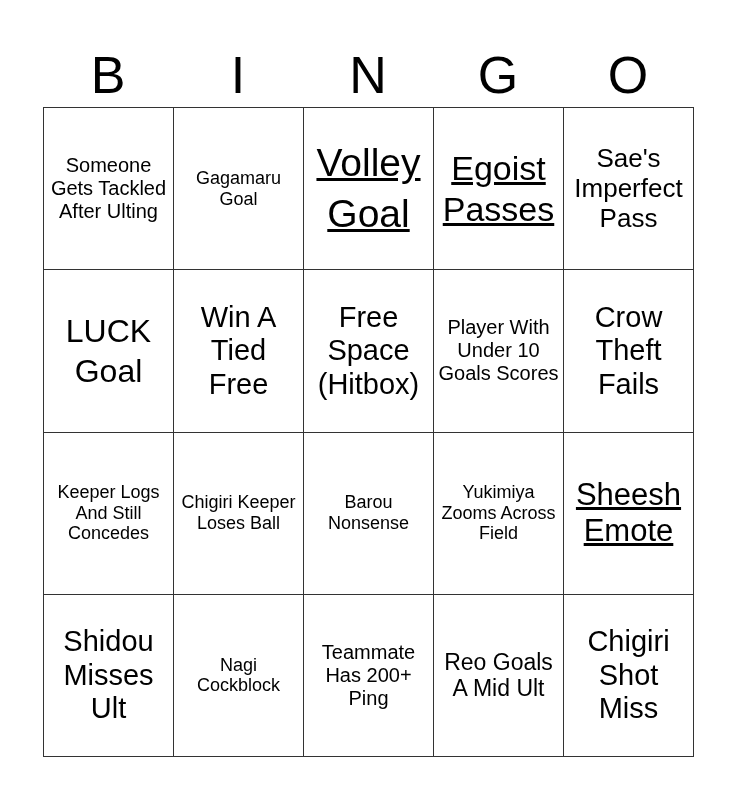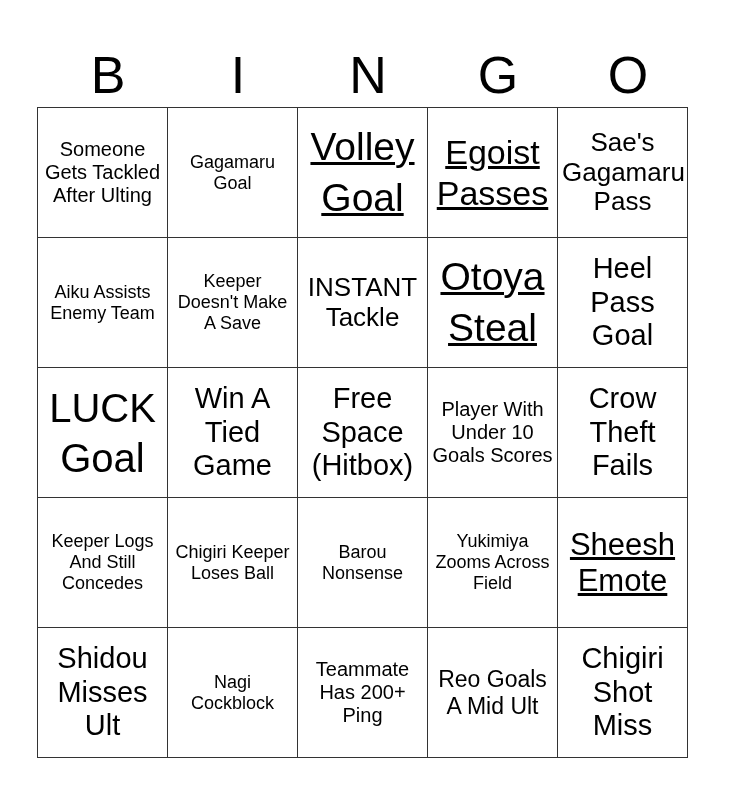--- a/index.html
+++ b/index.html
@@ -1,64 +1,57 @@
 <!DOCTYPE html>
 <html><head>
 <meta charset="utf-8">
 <style>
   html, body { margin: 0; padding: 0; background: #ffffff; }
   body { width: 736px; height: 800px; position: relative; overflow: hidden;
          font-family: "Liberation Sans", sans-serif; color: #000; }
   .header { position: absolute; left: 43px; top: 44px; width: 650px; height: 62px;
             display: flex; }
   .header .letter { width: 130px; text-align: center; font-size: 52px; line-height: 62px; }
-  .grid { position: absolute; left: 37px; top: 107px; width: 650px; height: 650px;
+  .grid { position: absolute; left: 43px; top: 107px; width: 650px; height: 650px;
           border-collapse: collapse; table-layout: fixed; }
   .grid td { width: 130px; height: 130px; border: 1.5px solid #333; text-align: center;
              vertical-align: middle; padding: 0 4px; box-sizing: border-box; line-height: 1.15; }
   .s20 { font-size: 20px; }
   .s22 { font-size: 18px; }
   .s23 { font-size: 23px; }
   .s26 { font-size: 26px; }
   .s29 { font-size: 29px; }
   .s30 { font-size: 31px; text-decoration: underline; }
   .s33 { font-size: 34px; line-height: 1.2 !important; text-decoration: underline; }
   .s38 { font-size: 39px; line-height: 1.3 !important; text-decoration: underline; }
-  .s40 { font-size: 40px; line-height: 1.25 !important; }
+  .s40 { font-size: 32px; line-height: 1.25 !important; }
 </style>
 </head>
 <body>
 
 <div class="header">
   <div class="letter">B</div>
   <div class="letter">I</div>
   <div class="letter">N</div>
   <div class="letter">G</div>
   <div class="letter">O</div>
 </div>
 
 <table class="grid">
   <tbody>
       <tr>
     <td class="s20">Someone Gets Tackled After Ulting</td>
     <td class="s22">Gagamaru Goal</td>
     <td class="s38">Volley Goal</td>
     <td class="s33">Egoist Passes</td>
-    <td class="s26">Sae's Gagamaru Pass</td>
-  </tr>
-  <tr>
-    <td class="s22">Aiku Assists Enemy Team</td>
-    <td class="s22">Keeper Doesn't Make A Save</td>
-    <td class="s26">INSTANT Tackle</td>
-    <td class="s38">Otoya Steal</td>
-    <td class="s29">Heel Pass Goal</td>
+    <td class="s26">Sae's Imperfect Pass</td>
   </tr>
   <tr>
     <td class="s40">LUCK Goal</td>
-    <td class="s29">Win A Tied Game</td>
+    <td class="s29">Win A Tied Free</td>
     <td class="s29">Free Space (Hitbox)</td>
     <td class="s20">Player With Under 10 Goals Scores</td>
     <td class="s29">Crow Theft Fails</td>
   </tr>
   <tr>
     <td class="s22">Keeper Logs And Still Concedes</td>
     <td class="s22">Chigiri Keeper Loses Ball</td>
     <td class="s22">Barou Nonsense</td>
     <td class="s22">Yukimiya Zooms Across Field</td>
     <td class="s30">Sheesh Emote</td>

